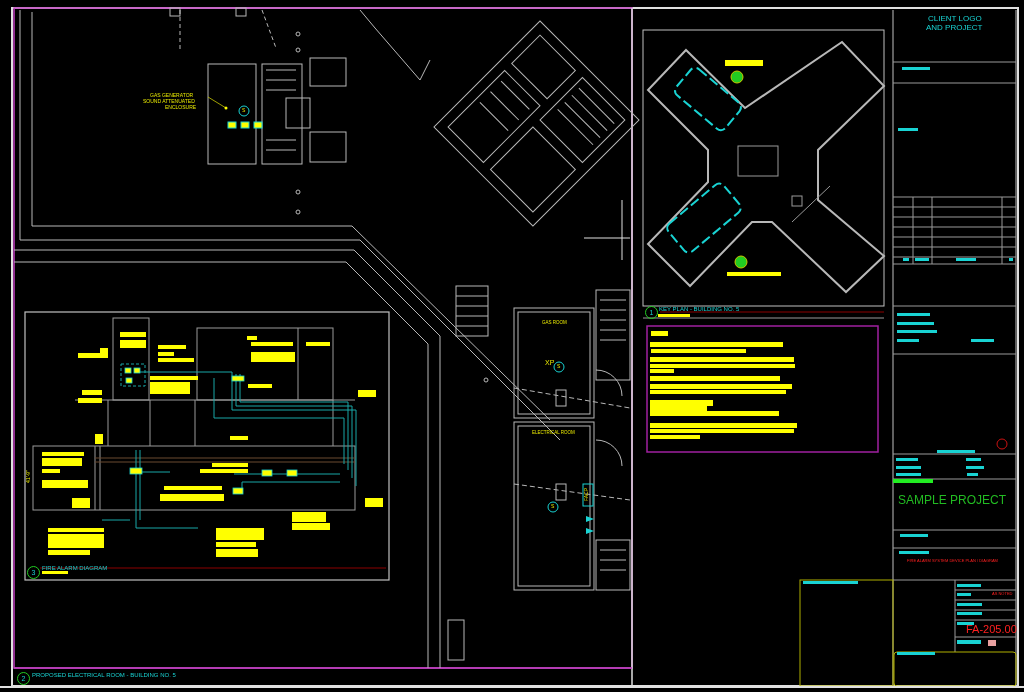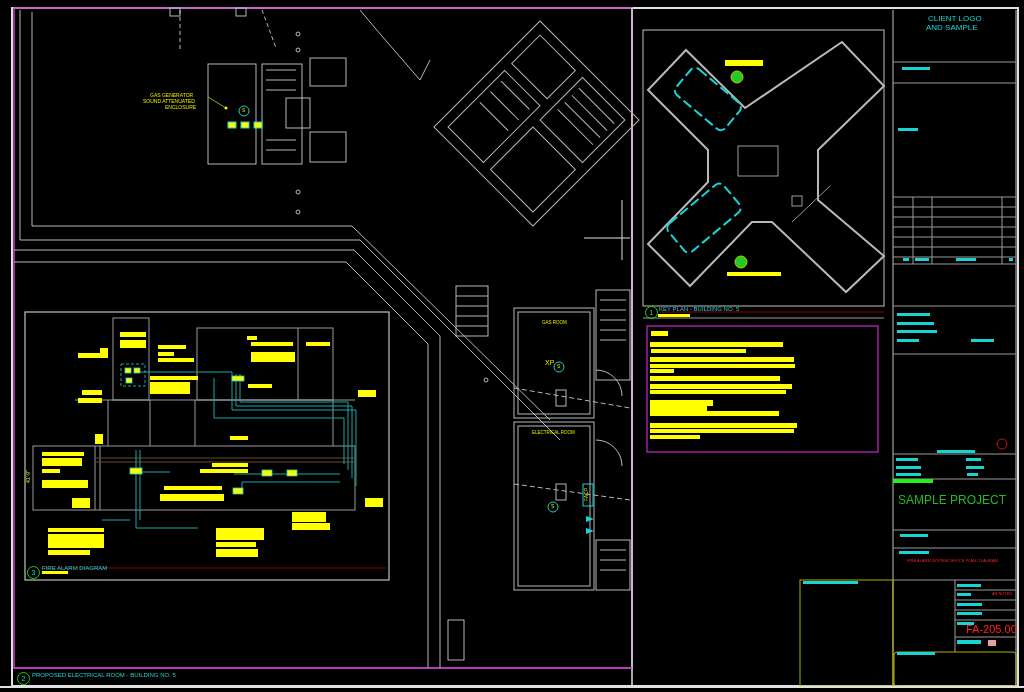--- a/index.html
+++ b/index.html
@@ -299,21 +299,21 @@
     <rect x="803" y="581" width="55" height="3"></rect>
     <rect x="897" y="652" width="38" height="3"></rect>
   </g>
   <rect x="893" y="479" width="40" height="4" fill="#22ee22"></rect>
   <circle cx="1002" cy="444" r="5" fill="none" stroke="#cc1111"></circle>
   <rect x="988" y="640" width="8" height="6" fill="#e8a0a0"></rect>
   <rect x="0" y="686" width="1024" height="2" fill="#e0e0e0"></rect>
 </svg>
 
 <div class="lbl cyan" style="left:928px;top:15px;font-size:8px;">CLIENT LOGO</div>
-<div class="lbl cyan" style="left:926px;top:24px;font-size:8px;">AND SAMPLE</div>
+<div class="lbl cyan" style="left:926px;top:24px;font-size:8px;">AND PROJECT</div>
 <div class="lbl grn" style="left:898px;top:494px;font-size:12px;">SAMPLE PROJECT</div>
 <div class="lbl red" style="left:907px;top:559px;font-size:4px;width:100px;white-space:normal;">FIRE ALARM SYSTEM DEVICE PLAN / DIAGRAM</div>
 <div class="lbl red" style="left:992px;top:592px;font-size:4px;">AS NOTED</div>
 <div class="lbl red" style="left:966px;top:624px;font-size:11px;">FA-205.00</div>
 
 <div class="badge" style="left:645px;top:306px;">1</div>
 <div class="lbl cyan" style="left:659px;top:306px;font-size:6px;">KEY PLAN - BUILDING NO. 5</div>
 <div class="badge" style="left:17px;top:672px;">2</div>
 <div class="lbl cyan" style="left:32px;top:672px;font-size:6px;">PROPOSED ELECTRICAL ROOM - BUILDING NO. 5</div>
 <div class="badge" style="left:27px;top:566px;">3</div>

